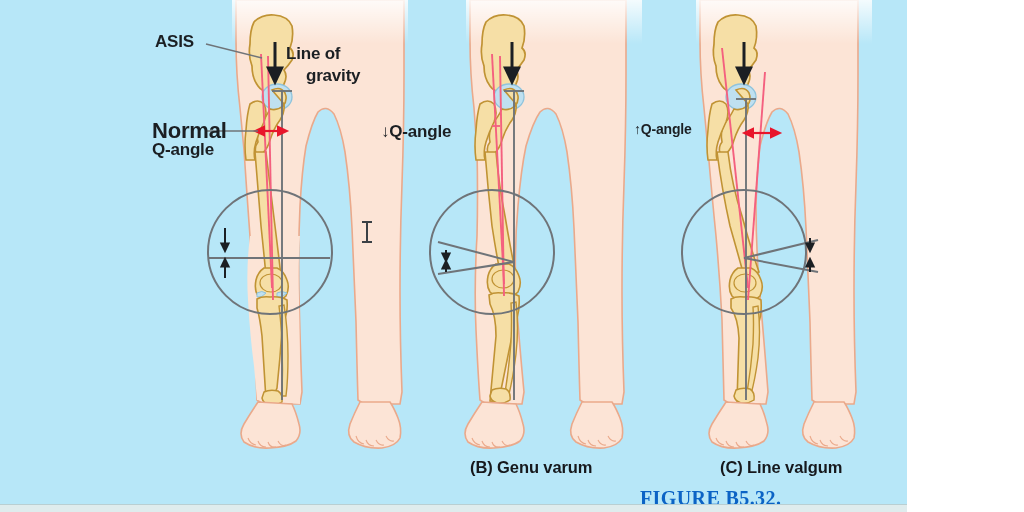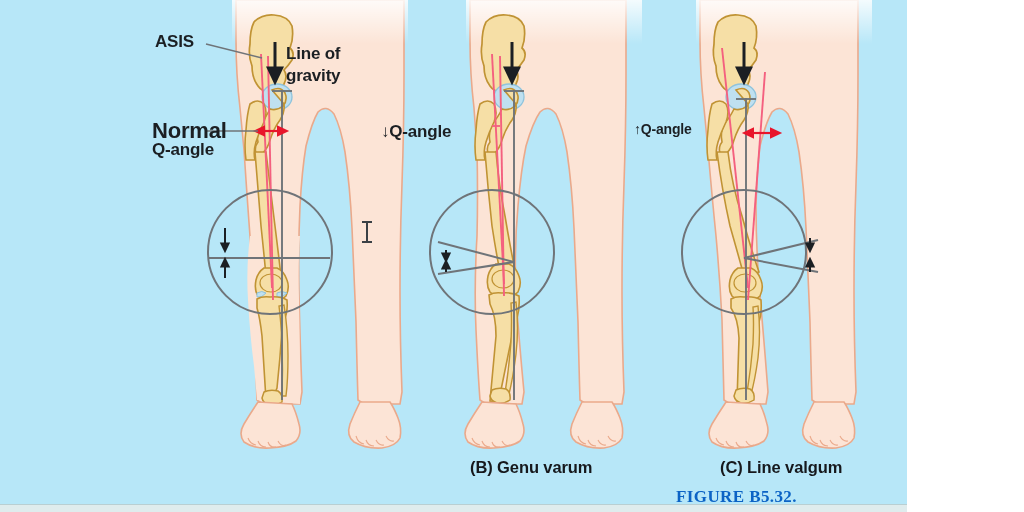--- a/index.html
+++ b/index.html
@@ -44,24 +44,23 @@
     font-weight: bold;
     white-space: pre;
     line-height: 1.14;
     letter-spacing: -0.2px;
   }
   #cap-fig {
     position: absolute;
     color: #0b63c5;
     font-family: "Liberation Serif", serif;
     font-weight: bold;
-    font-size: 17px;
+    font-size: 20px;
     letter-spacing: 0.4px;
     white-space: pre;
-    margin-left: 36px;
   }
   .cap {
     position: absolute;
     color: #16181c;
     font-weight: bold;
     font-size: 16.5px;
     white-space: pre;
     letter-spacing: -0.1px;
   }
 </style>
@@ -357,21 +356,21 @@
       <line x1="744" y1="258" x2="818" y2="240" stroke="#6f7479" stroke-width="2"></line>
       <line x1="744" y1="258" x2="818" y2="272" stroke="#6f7479" stroke-width="2"></line>
       <line x1="810" y1="238" x2="810" y2="248" stroke="#1b1f23" stroke-width="2" marker-end="url(#arrSm)"></line>
       <line x1="810" y1="272" x2="810" y2="262" stroke="#1b1f23" stroke-width="2" marker-end="url(#arrSm)"></line>
     </g>
   </svg>
 
   <div class="lbl" style="left:155px; top:32px; font-size:17px;">ASIS</div>
 
   <div class="lbl" style="left:286px; top:44px; font-size:17px;">Line of</div>
-  <div class="lbl" style="left:286px; top:66px; font-size:17px;">gravity</div>
+  <div class="lbl" style="left:286px; top:66px; font-size:17px;padding-left:20px;">gravity</div>
 
   <div class="lbl" style="left:152px; top:118px; font-size:22px;">Normal</div>
   <div class="lbl" style="left:152px; top:140px; font-size:17px;">Q-angle</div>
 
   <div class="lbl" style="left:381px; top:122px; font-size:17px;">↓Q-angle</div>
 
   <div class="lbl" style="left:634px; top:122px; font-size:14px;">↑Q-angle</div>
 
   <div class="cap" style="left:470px; top:458px;">(B) Genu varum</div>
   <div class="cap" style="left:720px; top:458px;">(C) Line valgum</div>

